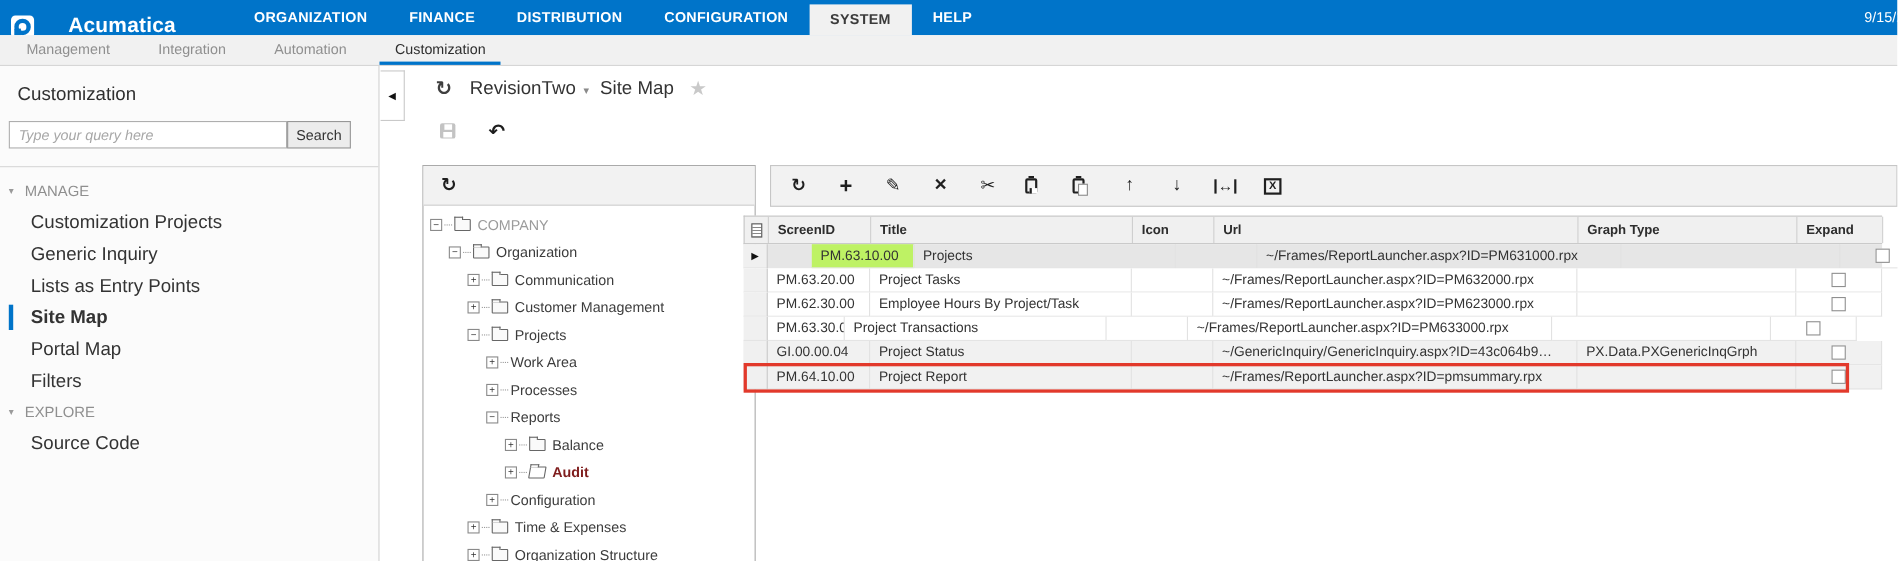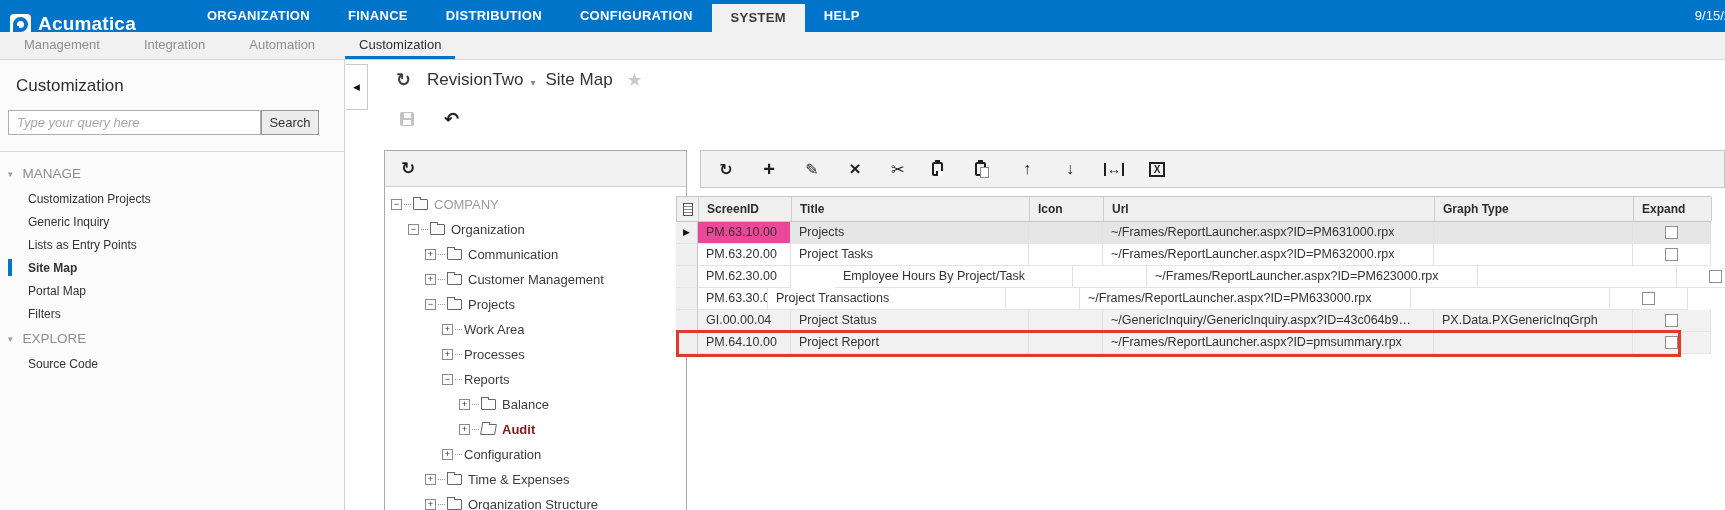--- a/index.html
+++ b/index.html
@@ -5,21 +5,21 @@
   * { margin:0; padding:0; box-sizing:border-box; }
   html,body { width:1725px; height:510px; }
   body {
     position:relative; overflow:hidden; background:#fff;
     font-family:"Liberation Sans","DejaVu Sans",sans-serif; color:#333;
   }
 
   
   .topnav { position:absolute; left:0; top:0; width:1725px; height:32px;
     background:#0074c9; display:flex; align-items:flex-end; }
-  .brand { display:flex; align-items:center; height:16px; padding-left:10px; }
+  .brand { display:flex; align-items:center; height:16px; padding-left:10px;gap:24px; }
   .logo { width:21px; height:21px; background:#fff; border-radius:4px; position:relative; flex:none; }
   .logo::before { content:''; position:absolute; inset:3px; border:4px solid #0074c9; border-radius:50%; }
   .logo::after { content:''; position:absolute; left:3px; bottom:3px; width:6px; height:6px; background:#0074c9; }
   .brand-name { color:#fff; font-size:19px; font-weight:bold; margin-left:7px; letter-spacing:.2px; }
   .topnav-menu { display:flex; align-items:flex-end; margin-left:52px; height:32px; }
   .topnav-item { color:#fff; font-size:13px; font-weight:bold; letter-spacing:.3px;
     line-height:32px; padding:0 19px; cursor:default; }
   .topnav-item.active { background:#f1f1f1; color:#3a3a3a; height:28px; line-height:28px; }
   .nav-date { position:absolute; right:-6px; top:0; line-height:32px; color:#fff; font-size:13px; }
 
@@ -38,21 +38,21 @@
   .side-search input { width:253px; height:25px; border:1px solid #aeaeae; padding:0 8px;
     font-size:13px; font-style:italic; color:#555; background:#fff; }
   .side-search input::placeholder { color:#a7a7a7; font-style:italic; }
   .side-search button { width:58px; height:25px; border:1px solid #979797; background:#ececec;
     font-size:13px; color:#333; margin-left:0; }
   .side-divider { border-bottom:1px solid #d8d8d8; margin-top:16px; }
   .side-sections { padding-top:8px; }
   .side-section-header { display:flex; align-items:center; color:#8f8f8f; font-size:13.5px;
     padding:6px 0 6px 8px; }
   .side-section-header .tri { font-size:9px; color:#9a9a9a; margin-right:10px; }
-  .side-item { position:relative; font-size:12px; color:#333; padding:4.5px 0 4.5px 28px; cursor:default; }
+  .side-item { position:relative; font-size:17px; color:#333; padding:4.5px 0 4.5px 28px; cursor:default; }
   .side-item.active { font-weight:bold; }
   .side-item.active::before { content:''; position:absolute; left:8px; top:3px; bottom:3px;
     width:4px; background:#0074c9; }
 
   
   .collapse-tab { position:absolute; left:346px; top:64px; width:22px; height:46px;
     background:#fff; border:1px solid #c9c9c9; border-left:none; z-index:3;
     display:flex; align-items:center; justify-content:center; font-size:9px; color:#111; }
 
   
@@ -116,21 +116,21 @@
   .icon-note { width:10px; height:13px; border:1px solid #555;
     background:repeating-linear-gradient(to bottom,#fff 0 2px,#888 2px 3px); }
   .g-row { display:flex; height:22px; position:relative; background:#fff; }
   .g-row.shaded { background:#f1f1f1; }
   .g-row.selected { background:#e6e6e6; }
   .g-cell { font-size:12.5px; color:#333; line-height:21px; padding-left:8px;
     border-right:1px solid #e2e2e2; border-bottom:1px solid #e4e4e4;
     overflow:hidden; white-space:nowrap; flex:none; }
   .g-cell.sel { padding:0; background:#f0f0f0; border-right:1px solid #c9c9c9;
     display:flex; align-items:center; justify-content:center; font-size:9px; color:#111; }
-  .g-row.selected .g-cell.screenid { background:#ec4899; }
+  .g-row.selected .g-cell.screenid { background:#bef264;margin-left:40px; }
   .g-cell.expand { display:flex; align-items:center; justify-content:center; padding:0; }
   .checkbox { width:13px; height:13px; border:1px solid #8f8f8f; background:#fff; }
   .g-row.highlighted::after { content:''; position:absolute; left:0; right:30px; top:-2px; bottom:-3px;
     border:3px solid #e2392b; pointer-events:none; }
 </style>
 </head>
 <body>
 
 <div class="topnav">
   <div class="brand">
@@ -324,21 +324,21 @@
         <div class="g-cell icon" style="width: 74px;"></div>
         <div class="g-cell url" style="width: 331px;">~/Frames/ReportLauncher.aspx?ID=PM632000.rpx</div>
         <div class="g-cell graphtype" style="width: 199px;"></div>
         <div class="g-cell expand" style="width: 78px;">
           <span class="checkbox"></span>
         </div>
       </div>
       <div class="g-row">
         <div class="g-cell sel" style="width: 22px;"></div>
         <div class="g-cell screenid" style="width: 93px;">PM.62.30.00</div>
-        <div class="g-cell title" style="width: 238px; margin-left: 44px;">Employee Hours By Project/Task</div>
+        <div class="g-cell title" style="width: 238px;">Employee Hours By Project/Task</div>
         <div class="g-cell icon" style="width: 74px;"></div>
         <div class="g-cell url" style="width: 331px;">~/Frames/ReportLauncher.aspx?ID=PM623000.rpx</div>
         <div class="g-cell graphtype" style="width: 199px;"></div>
         <div class="g-cell expand" style="width: 78px;">
           <span class="checkbox"></span>
         </div>
       </div>
       <div class="g-row">
         <div class="g-cell sel" style="width: 22px;"></div>
         <div class="g-cell screenid" style="width: 70px;">PM.63.30.00</div>

